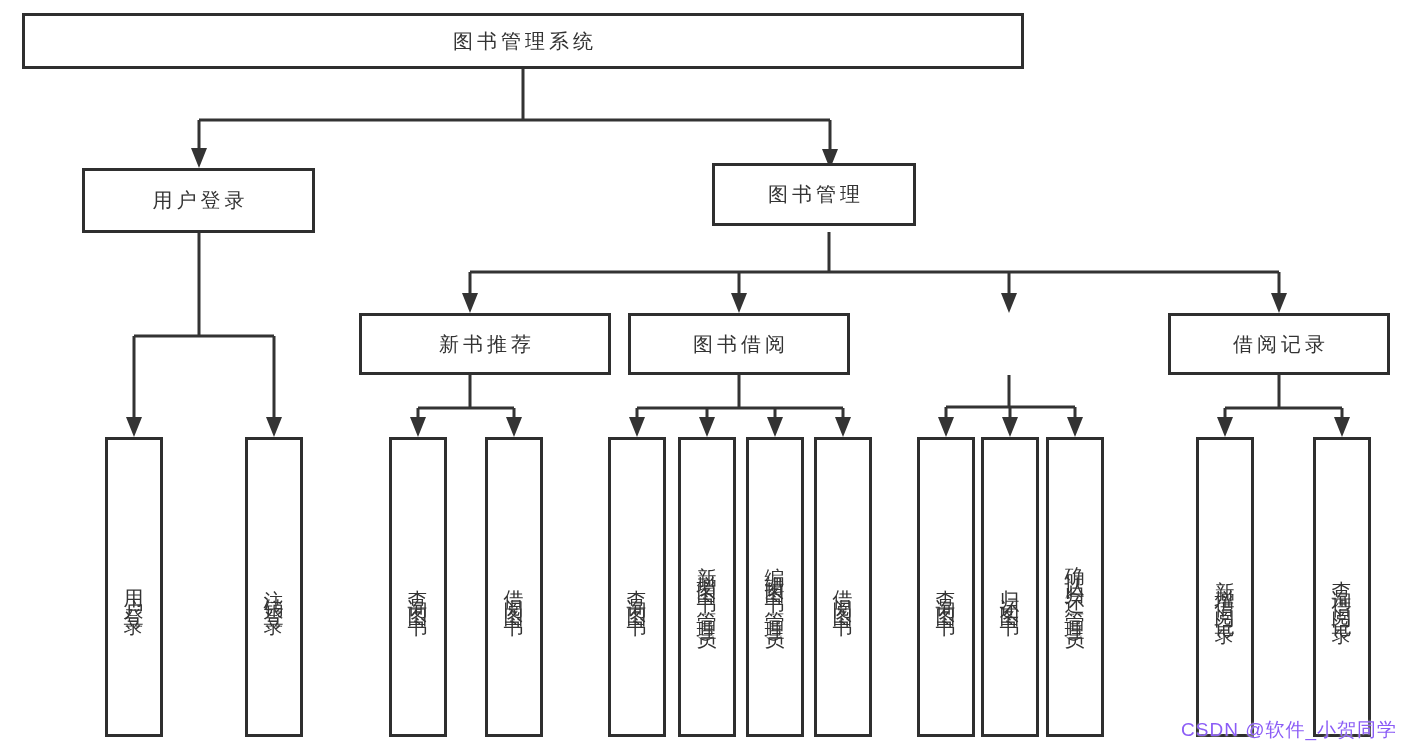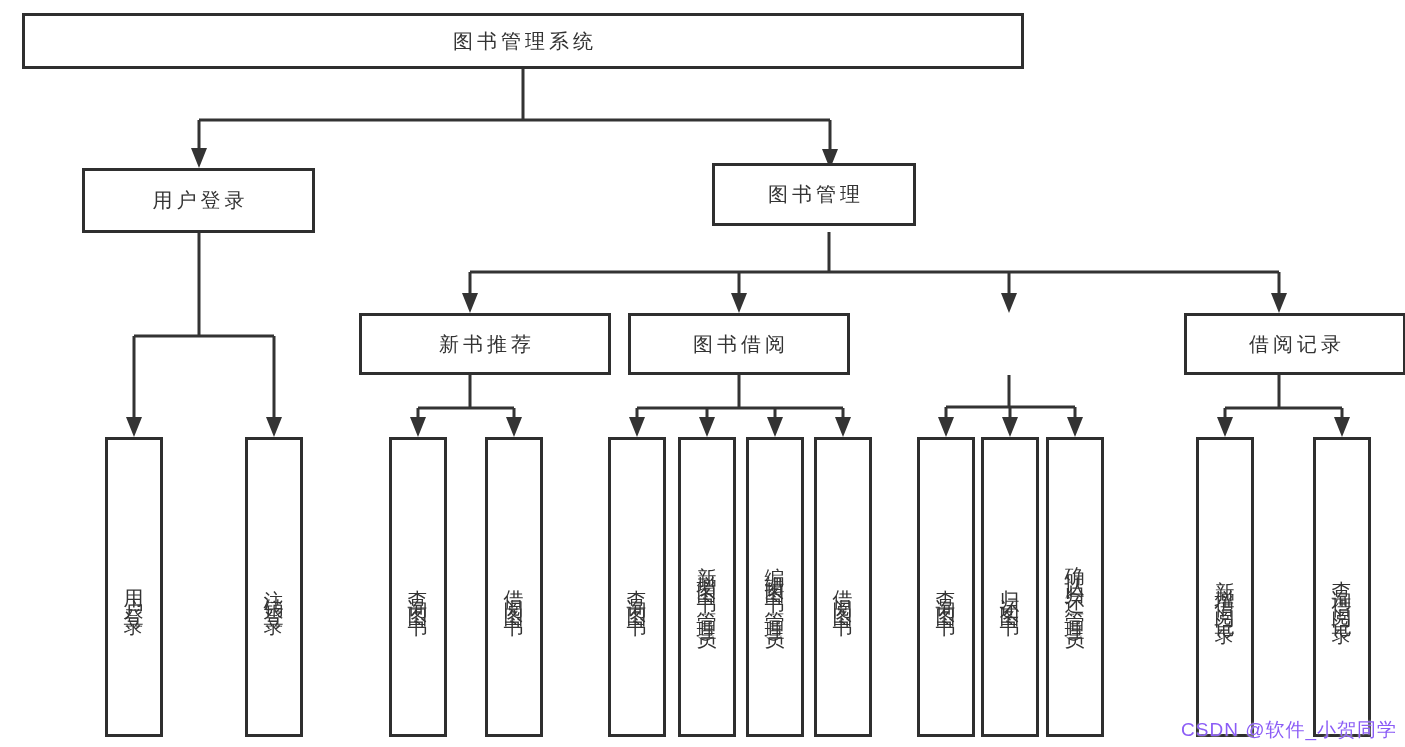--- a/index.html
+++ b/index.html
@@ -92,21 +92,21 @@
     </g>
   </svg>
 
   <div class="box hlabel" style="left:22px; top:13px; width:1002px; height:56px;">图书管理系统</div>
 
   <div class="box hlabel" style="left:82px; top:168px; width:233px; height:65px;">用户登录</div>
   <div class="box hlabel" style="left:712px; top:163px; width:204px; height:63px;">图书管理</div>
 
   <div class="box hlabel" style="left:359px; top:313px; width:252px; height:62px;">新书推荐</div>
   <div class="box hlabel" style="left:628px; top:313px; width:222px; height:62px;">图书借阅</div>
-  <div class="box hlabel" style="left:1168px; top:313px; width:222px; height:62px;margin-left:16px;">借阅记录</div>
+  <div class="box hlabel" style="left:1168px; top:313px; width:222px; height:62px;">借阅记录</div>
 
   <div class="box leaf" style="left:105px; top:437px; width:58px; height:300px;">用户登录</div>
   <div class="box leaf" style="left:245px; top:437px; width:58px; height:300px;">注销登录</div>
   <div class="box leaf" style="left:389px; top:437px; width:58px; height:300px;">查询图书</div>
   <div class="box leaf" style="left:485px; top:437px; width:58px; height:300px;">借阅图书</div>
   <div class="box leaf" style="left:608px; top:437px; width:58px; height:300px;">查询图书</div>
   <div class="box leaf" style="left:678px; top:437px; width:58px; height:300px;">新增图书（管理员）</div>
   <div class="box leaf" style="left:746px; top:437px; width:58px; height:300px;">编辑图书（管理员）</div>
   <div class="box leaf" style="left:814px; top:437px; width:58px; height:300px;">借阅图书</div>
   <div class="box leaf" style="left:917px; top:437px; width:58px; height:300px;">查询图书</div>

